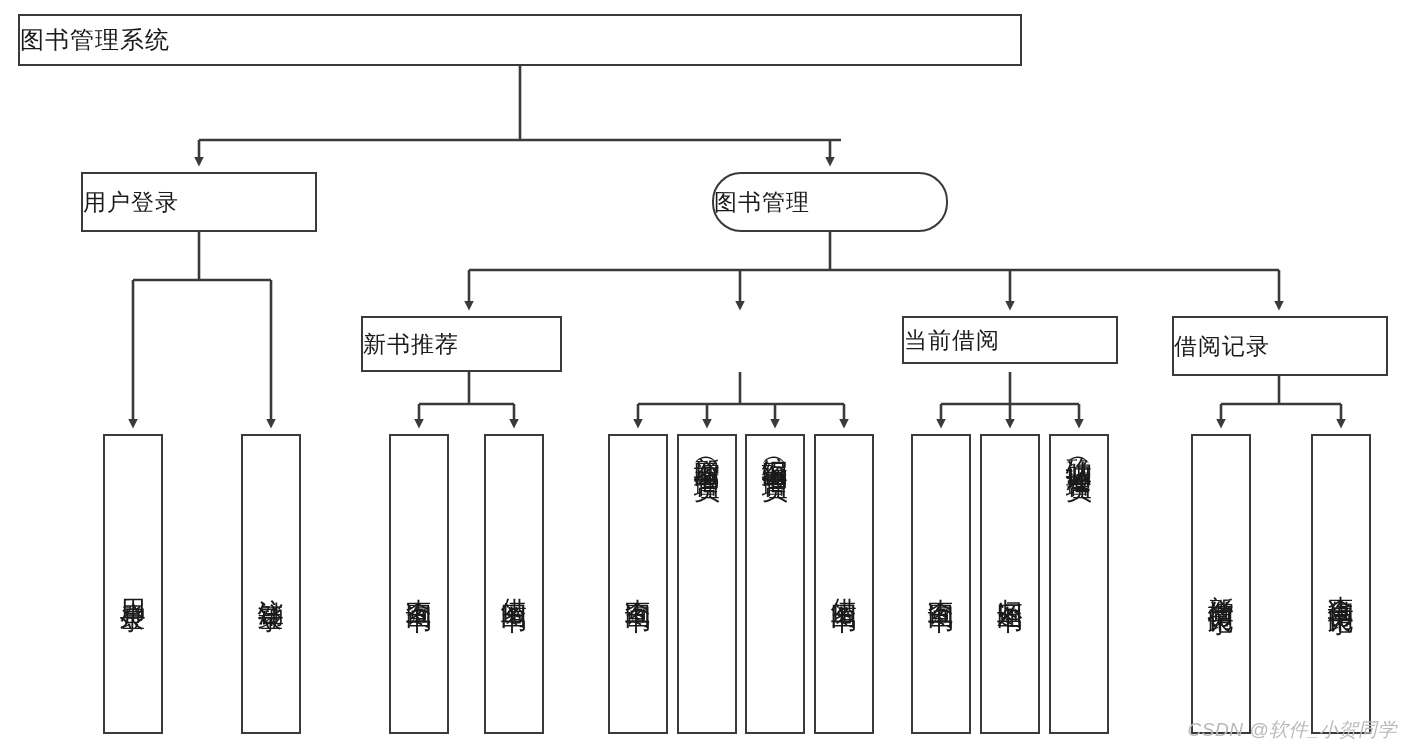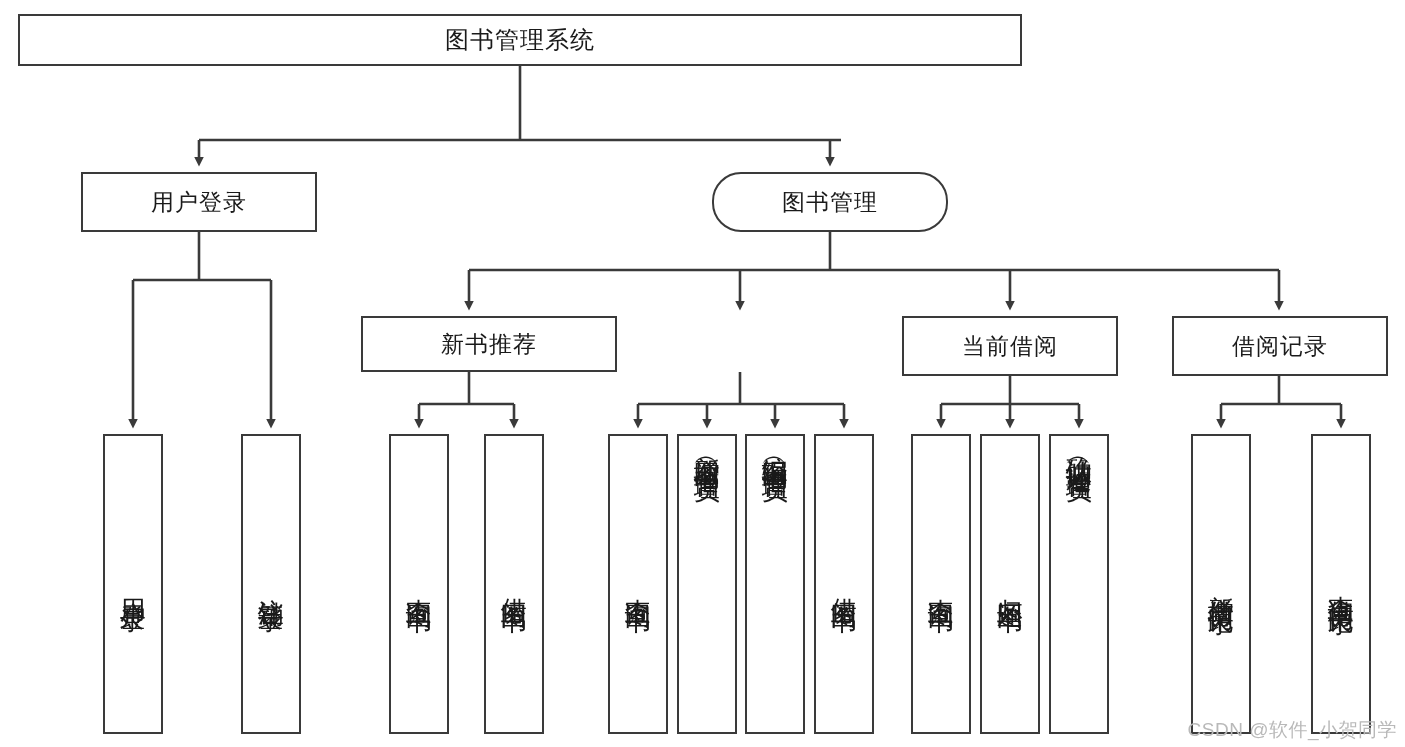--- a/index.html
+++ b/index.html
@@ -15,21 +15,21 @@
     position:absolute;left:0;top:0;width:1405px;height:747px;
   }
   .layer-svg{position:absolute;left:0;top:0;width:1405px;height:747px;pointer-events:none;}
   .node{
     position:absolute;
     box-sizing:border-box;
     background:#ffffff;
     border:2.5px solid #3a3a3a;
     display:flex;
     align-items:center;
-    justify-content:center;
+    justify-content:flex-start;
     color:#1a1a1a;
   }
   .node-h{
     font-size:23px;
     letter-spacing:1px;
     white-space:nowrap;
   }
   .node.root .label{font-size:24px;}
   .node.l2 .label{font-size:23px;}
   .node.l3 .label{font-size:23px;}
@@ -56,20 +56,21 @@
   .leaf-inner.top{align-items:flex-start;}
   .watermark{
     position:absolute;
     right:8px;
     bottom:4px;
     font-size:19px;
     color:#b9b9b9;
     white-space:nowrap;
     letter-spacing:0.5px;
     font-family:"Liberation Sans","DejaVu Sans",sans-serif;
+    font-style:italic;
   }
 </style>
 </head>
 <body>
 
 <div id="diagram">
 
   <svg class="layer-svg" viewBox="0 0 1405 747" xmlns="http://www.w3.org/2000/svg">
     <defs>
       <marker id="arrow" markerWidth="11" markerHeight="11" refX="1.5" refY="5" orient="auto" markerUnits="userSpaceOnUse">
@@ -124,24 +125,24 @@
     <span class="label">图书管理系统</span>
   </div>
 
   <div class="node l2 node-h" style="left:81px;top:172px;width:236px;height:60px;">
     <span class="label">用户登录</span>
   </div>
   <div class="node l2 node-h" style="left:712px;top:172px;width:236px;height:60px;border-radius:29px;">
     <span class="label">图书管理</span>
   </div>
 
-  <div class="node l3 node-h" style="left:361px;top:316px;width:256px;height:56px;">
+  <div class="node l3 node-h" style="left:361px;top:316px;width:201px;height:56px;">
     <span class="label">新书推荐</span>
   </div>
-  <div class="node l3 node-h" style="left:902px;top:316px;width:216px;height:60px;">
+  <div class="node l3 node-h" style="left:902px;top:316px;width:216px;height:48px;">
     <span class="label">当前借阅</span>
   </div>
   <div class="node l3 node-h" style="left:1172px;top:316px;width:216px;height:60px;">
     <span class="label">借阅记录</span>
   </div>
 
   <div class="node leaf" style="left:103px;top:434px;width:60px;height:300px;">
     <div class="leaf-inner">
       <span class="label">用户登录</span>
     </div>

